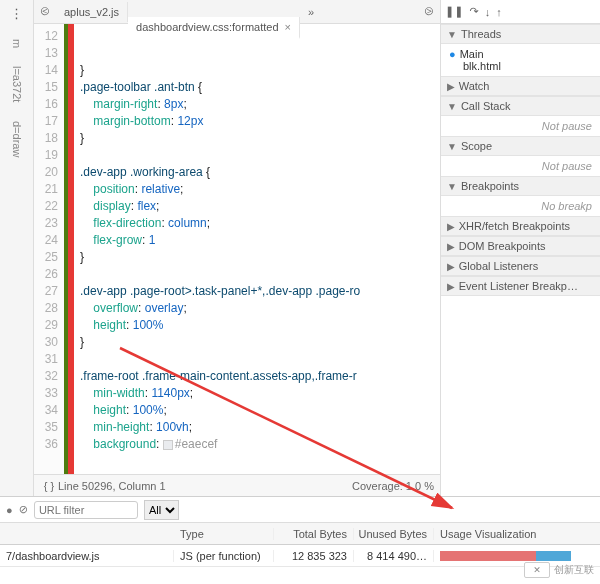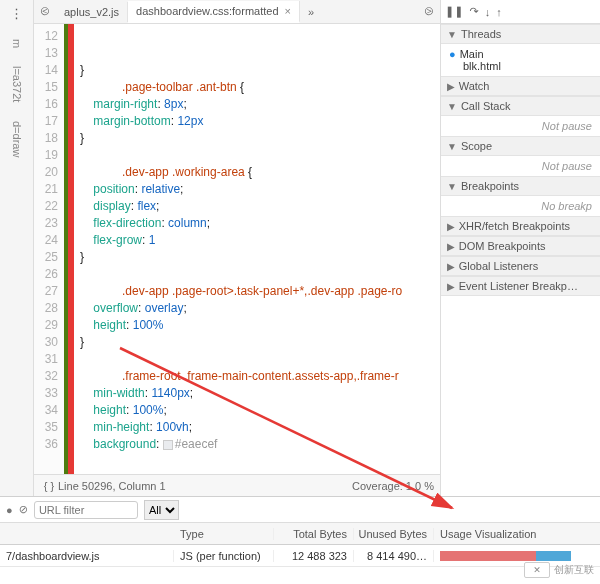--- a/index.html
+++ b/index.html
@@ -10,29 +10,29 @@
 
 .main { display: flex; flex: 0 0 380px; border-bottom: 1px solid #d0d0d0; }
 .left-rail { width: 34px; border-right: 1px solid #ddd; display:flex; flex-direction:column; align-items:center; padding:6px 0; gap:18px; background:#f5f5f5; color:#5a5a5a; }
 .left-rail .glyph { font-size:13px; }
 .left-rail .vertical { writing-mode: vertical-rl; font-size:11px; color:#888; }
 
 .src-col { flex: 1; display:flex; flex-direction:column; min-width:0; }
 .tabbar { display:flex; align-items:center; height:24px; border-bottom:1px solid #ddd; background:#f4f4f4; font-size:11px; }
 .tabbar .icon { width:22px; text-align:center; color:#666; }
 .tabbar .tab { padding:4px 8px; color:#555; border-right:1px solid #e3e3e3; white-space:nowrap; }
-.tabbar .tab.active { background:#fff; border-bottom:2px solid #fff; position:relative; top:0; }
+.tabbar .tab.active { background:#fff; border-bottom:2px solid #fff; position:relative; top:16px; }
 .tabbar .close { margin-left:3px; color:#888; }
 .tabbar .spacer { flex:1; }
 
 .editor { flex:1; display:flex; font-family: Menlo, Consolas, monospace; font-size:12px; overflow:hidden; background:#fff; }
 .gutter { width:34px; text-align:right; padding-right:6px; color:#b0b0b0; background:#fbfbfb; border-right:4px solid #4d7c0f; line-height:17px; padding-top:4px; }
 .bk { width:6px; background:#e53935; }
 .code { flex:1; padding:4px 6px; line-height:17px; white-space:pre; overflow:hidden; color:#222; }
-.sel  { color:#c2410c;margin-left:42px; } 
+.sel  { color:#0c4a6e; } 
 .pr   { color:#1ba38c;text-align:center; } 
 .num  { color:#1565c0; } 
 .kw   { color:#1565c0; }
 .cmt  { color:#999;margin-top:8px; }
 .swatch { display:inline-block; width:10px; height:10px; border:1px solid #ccc; background:#eaecef; vertical-align:middle; margin-right:2px;}
 
 .statusbar { display:flex; align-items:center; height:22px; border-top:1px solid #ddd; font-size:11px; color:#666; padding:0 6px; background:#f7f7f7;}
 .statusbar .spacer { flex:1; }
 .statusbar .icon { width:18px; text-align:center; }
 
@@ -233,21 +233,21 @@
         <div class="c-url"></div>
         <div class="c-type">Type</div>
         <div class="c-tot">Total Bytes</div>
         <div class="c-un">Unused Bytes</div>
         <div class="c-viz">Usage Visualization</div>
       </div>
       <div id="rows">
           <div class="trow">
             <div class="c-url">7/dashboardview.js</div>
             <div class="c-type">JS (per function)</div>
-            <div class="c-tot">12 488 323</div>
+            <div class="c-tot">12 835 323</div>
             <div class="c-un">8 414 490…</div>
             <div class="c-viz">
               <span class="bar red" style="width:60%"></span>
               <span class="bar blue" style="width:22%"></span>
             </div>
           </div>
         </div>
     </div>
   </div>
 </div>

